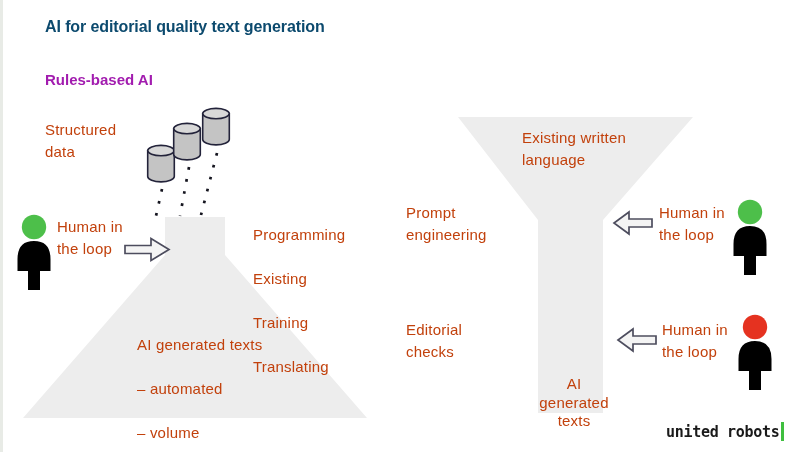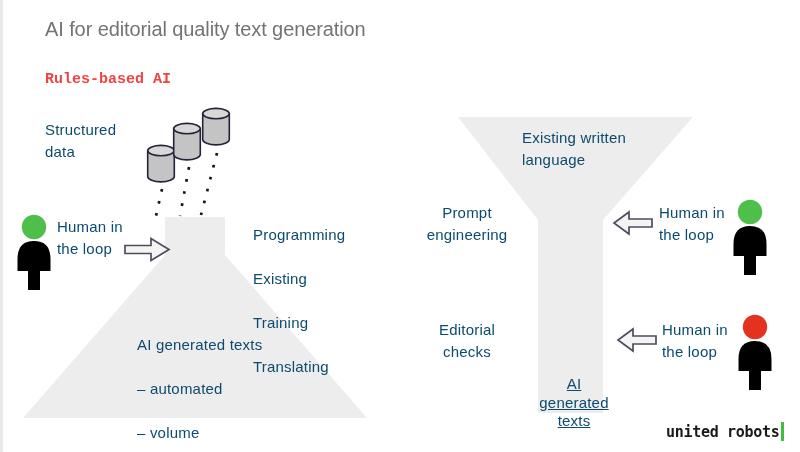--- a/index.html
+++ b/index.html
@@ -12,48 +12,48 @@
     overflow: hidden;
     font-family: "Liberation Sans", "DejaVu Sans", sans-serif;
     color: #2a2a2a;
   }
   .edge-strip {
     position: absolute; left: 0; top: 0; width: 3px; height: 452px;
     background: #e8ebe6;
   }
   .title {
     position: absolute; left: 45px; top: 18px;
-    font-size: 20px; font-weight: normal; color: #737373;
+    font-size: 16px; font-weight: bold; color: #0c4a6e;
     letter-spacing: -0.1px;
   }
   .section-heading {
     position: absolute;
-    font-size: 15px; font-weight: bold; color: #ef4444; font-family: Liberation Mono, monospace;
+    font-size: 15px; font-weight: bold; color: #a21caf;
   }
   .heading-left  { left: 45px;  top: 71px; }
   .heading-right { left: 460px; top: 71px; }
   .bg-shapes { position: absolute; left: 0; top: 0; }
   .txt {
     position: absolute;
     font-size: 15px; line-height: 21.5px;
     white-space: pre-line;
     letter-spacing: 0.2px;
-    color: #0c4a6e;
+    color: #c2410c;
   }
   .structured-data { left: 45px; top: 119px; }
   .human-left      { left: 57px; top: 216px; }
   .process-steps   { left: 253px; top: 202px; line-height: 22px; }
   .funnel-output   { left: 137px; top: 312px; line-height: 22px; }
   .existing-lang   { left: 522px; top: 127px; line-height: 22px; }
-  .stage-label     { width: 122px; text-align: center; line-height: 22px; }
+  .stage-label     { width: 122px; text-align: left; line-height: 22px; }
   .prompt-eng      { left: 406px; top: 202px; }
   .editorial-checks{ left: 406px; top: 319px; }
   .human-right-1   { left: 659px; top: 202px; line-height: 22px; }
   .human-right-2   { left: 662px; top: 319px; line-height: 22px; }
-  .gen-output      { left: 534px; top: 375px; width: 80px; text-align: center; line-height: 18.5px; text-decoration: underline; }
+  .gen-output      { left: 534px; top: 375px; width: 80px; text-align: center; line-height: 18.5px; }
   .person { position: absolute; }
   .person-left    { left: 14px;  top: 214px; }
   .person-right-1 { left: 730px; top: 199px; }
   .person-right-2 { left: 735px; top: 314px; }
   .arrow { position: absolute; }
   .arrow-1 { left: 123px; top: 236px; }
   .arrow-2 { left: 612px; top: 210px; }
   .arrow-3 { left: 616px; top: 327px; }
   .cyl { stroke: #23233a; stroke-width: 1.6; }
   .dots { stroke: #15151f; stroke-width: 2.7; stroke-dasharray: 2.7 9.6; fill: none; }

